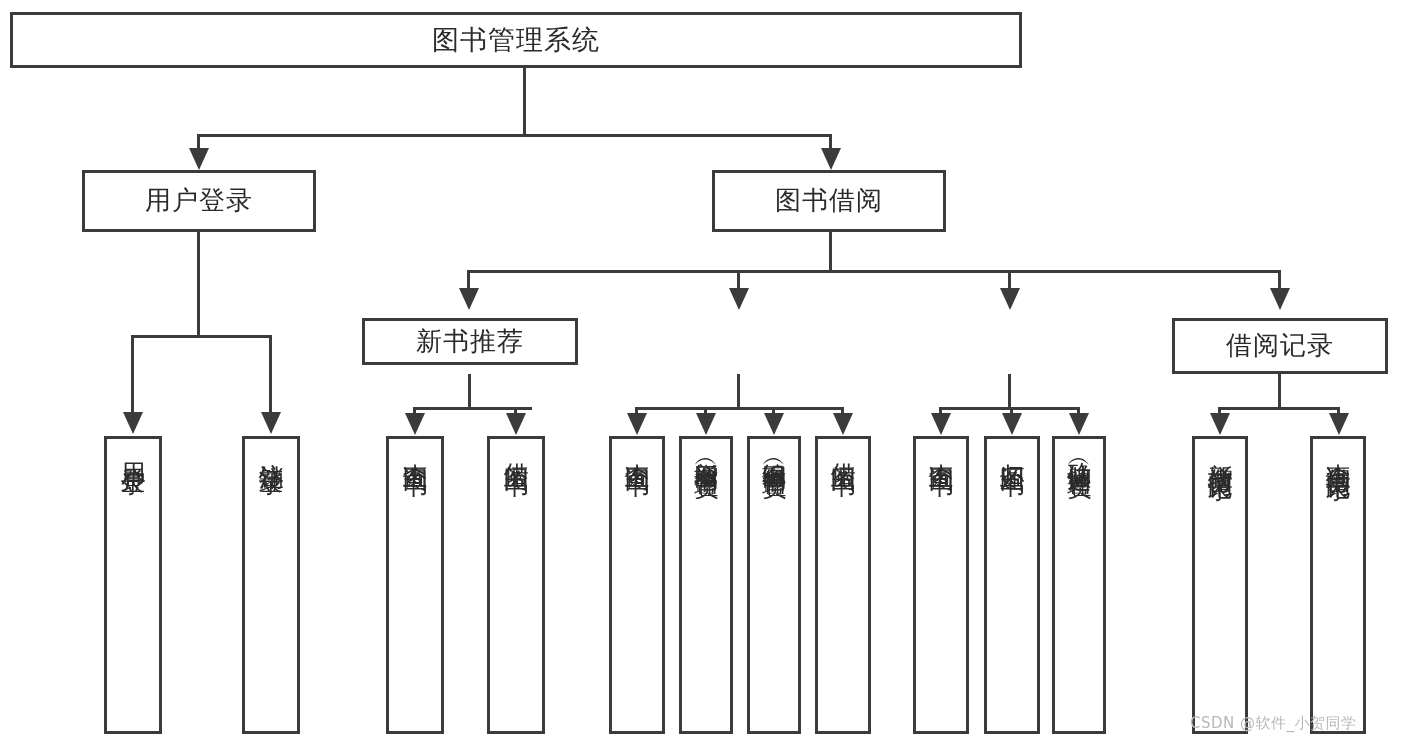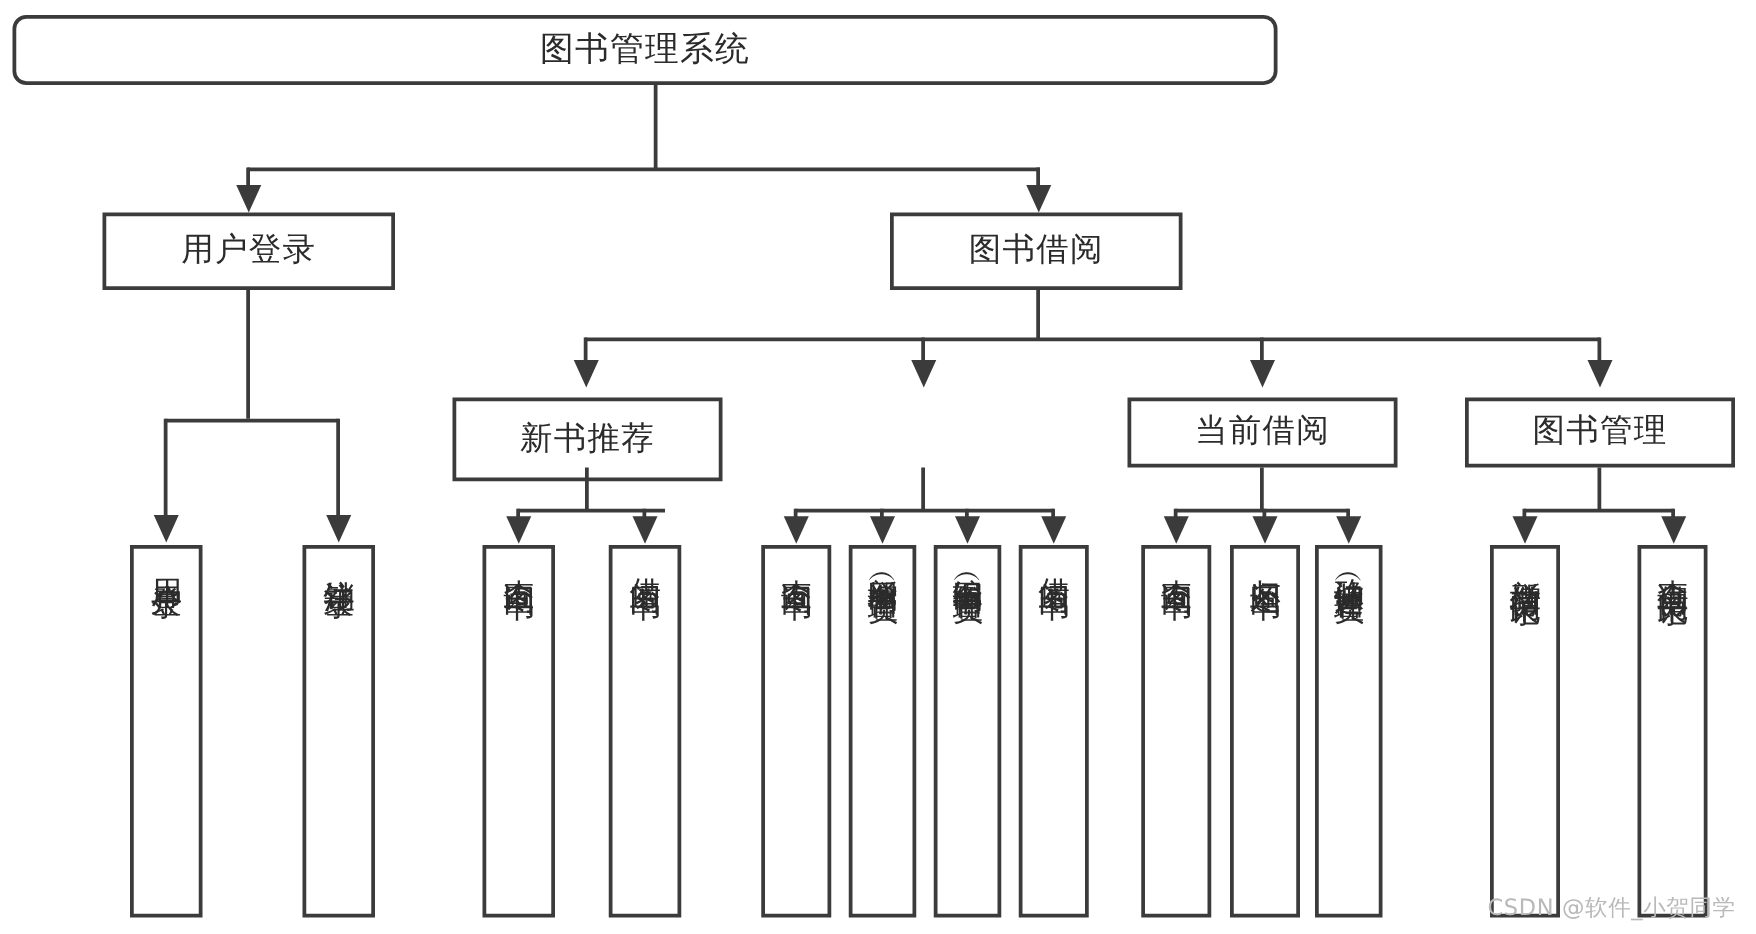--- a/index.html
+++ b/index.html
@@ -73,49 +73,46 @@
     position: absolute;
     width: 0;
     height: 0;
     border-left: 10px solid transparent;
     border-right: 10px solid transparent;
     border-top: 22px solid #3b3b3b;
   }
   .watermark {
     position: absolute;
     color: #b9b9b9;
-    font-size: 18px;
+    font-size: 15px;
     white-space: nowrap;
     letter-spacing: 0.5px;
   }
 </style>
 </head>
 <body>
 
 <div id="canvas">
 
-  <div class="node h root" style="left:10px; top:12px; width:1012px; height:56px;border-radius:11px;">
+  <div class="node h root" style="left:10px; top:12px; width:1012px; height:56px;">
     <span class="node-label">图书管理系统</span>
   </div>
 
   <div class="node h" style="left:82px; top:170px; width:234px; height:62px;">
     <span class="node-label">用户登录</span>
   </div>
   <div class="node h" style="left:712px; top:170px; width:234px; height:62px;">
     <span class="node-label">图书借阅</span>
   </div>
 
-  <div class="node h" style="left:362px; top:318px; width:216px; height:67px;">
+  <div class="node h" style="left:362px; top:318px; width:216px; height:47px;">
     <span class="node-label">新书推荐</span>
   </div>
-  <div class="node h" style="left:902px; top:318px; width:216px; height:56px;">
-    <span class="node-label">当前借阅</span>
-  </div>
   <div class="node h" style="left:1172px; top:318px; width:216px; height:56px;">
-    <span class="node-label">图书管理</span>
+    <span class="node-label">借阅记录</span>
   </div>
 
   <div class="node v" style="left:104px; top:436px; width:58px; height:298px;">
     <span class="node-label">用户登录</span>
   </div>
   <div class="node v" style="left:242px; top:436px; width:58px; height:298px;">
     <span class="node-label">注销登录</span>
   </div>
 
   <div class="node v" style="left:386px; top:436px; width:58px; height:298px;">

